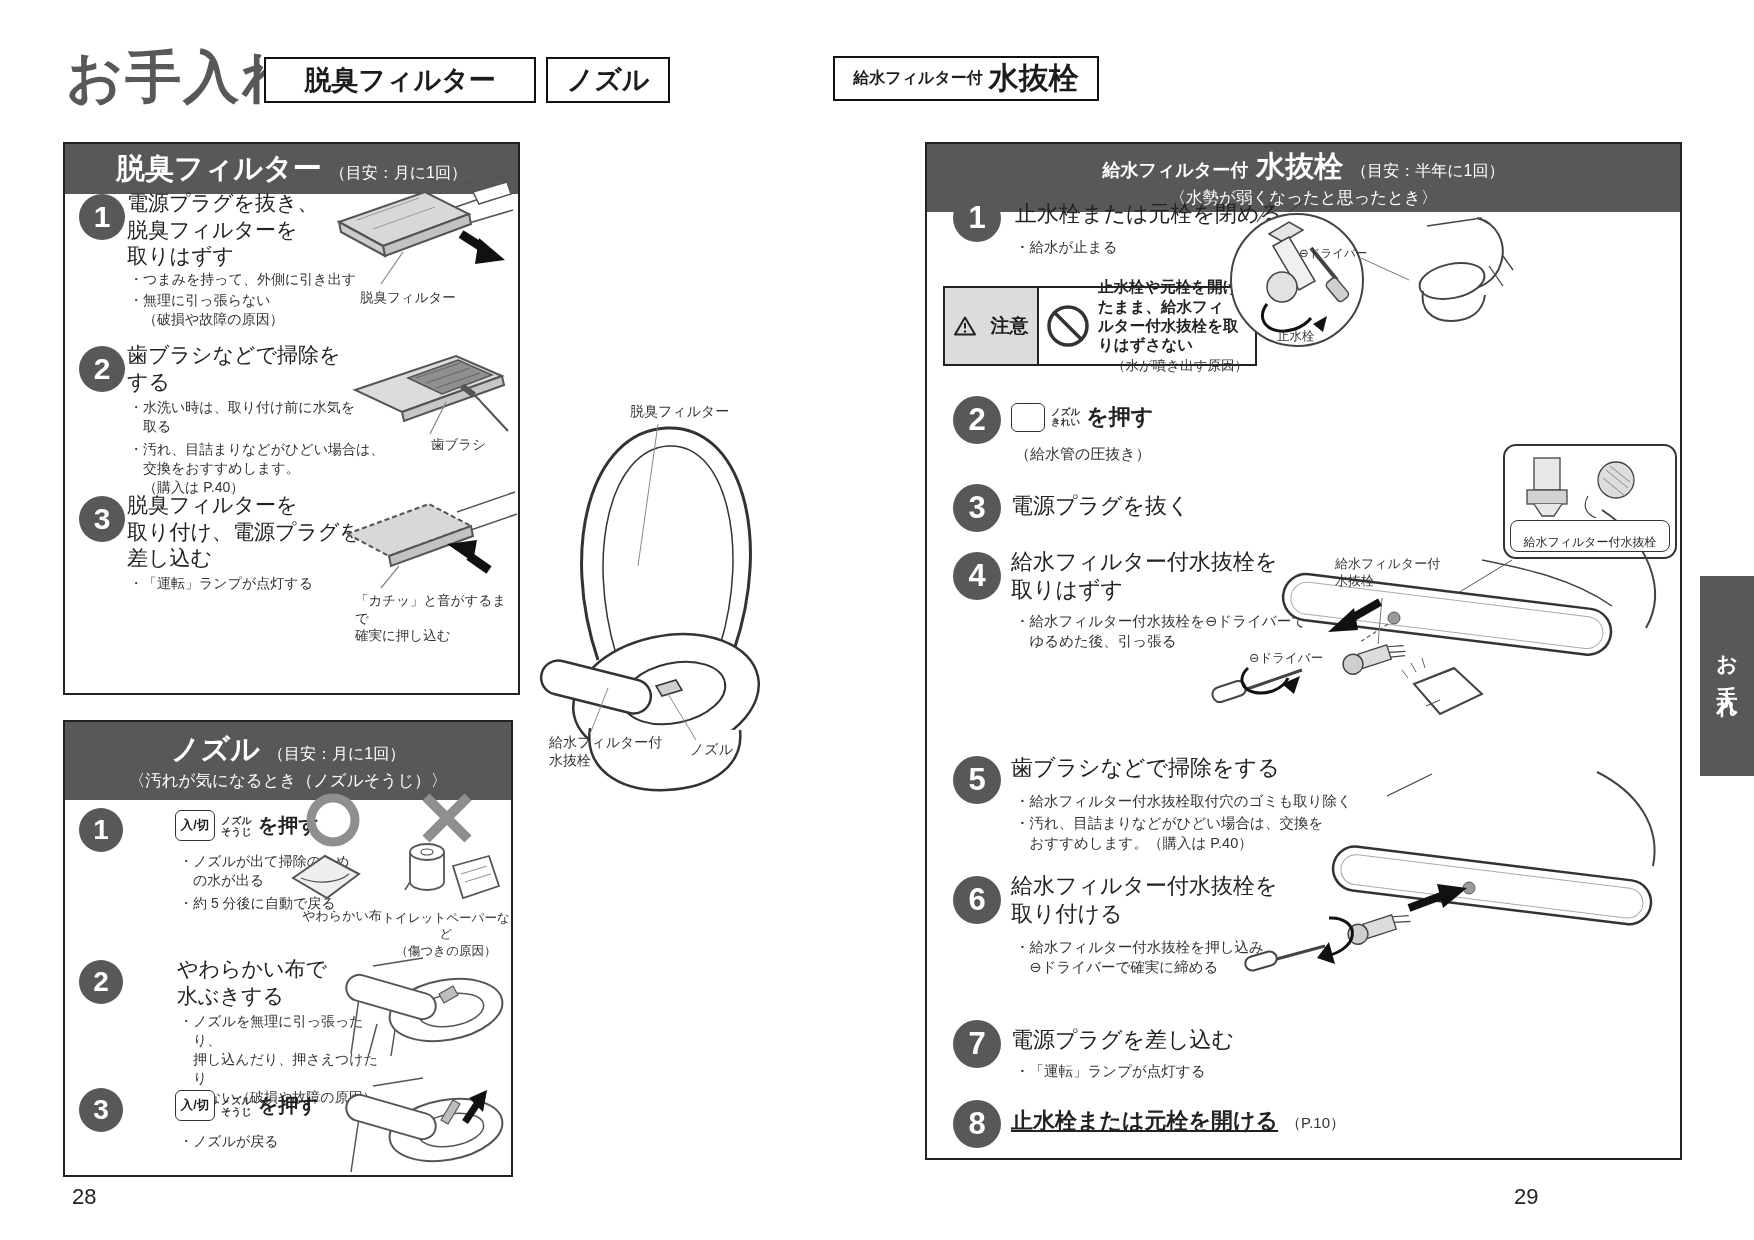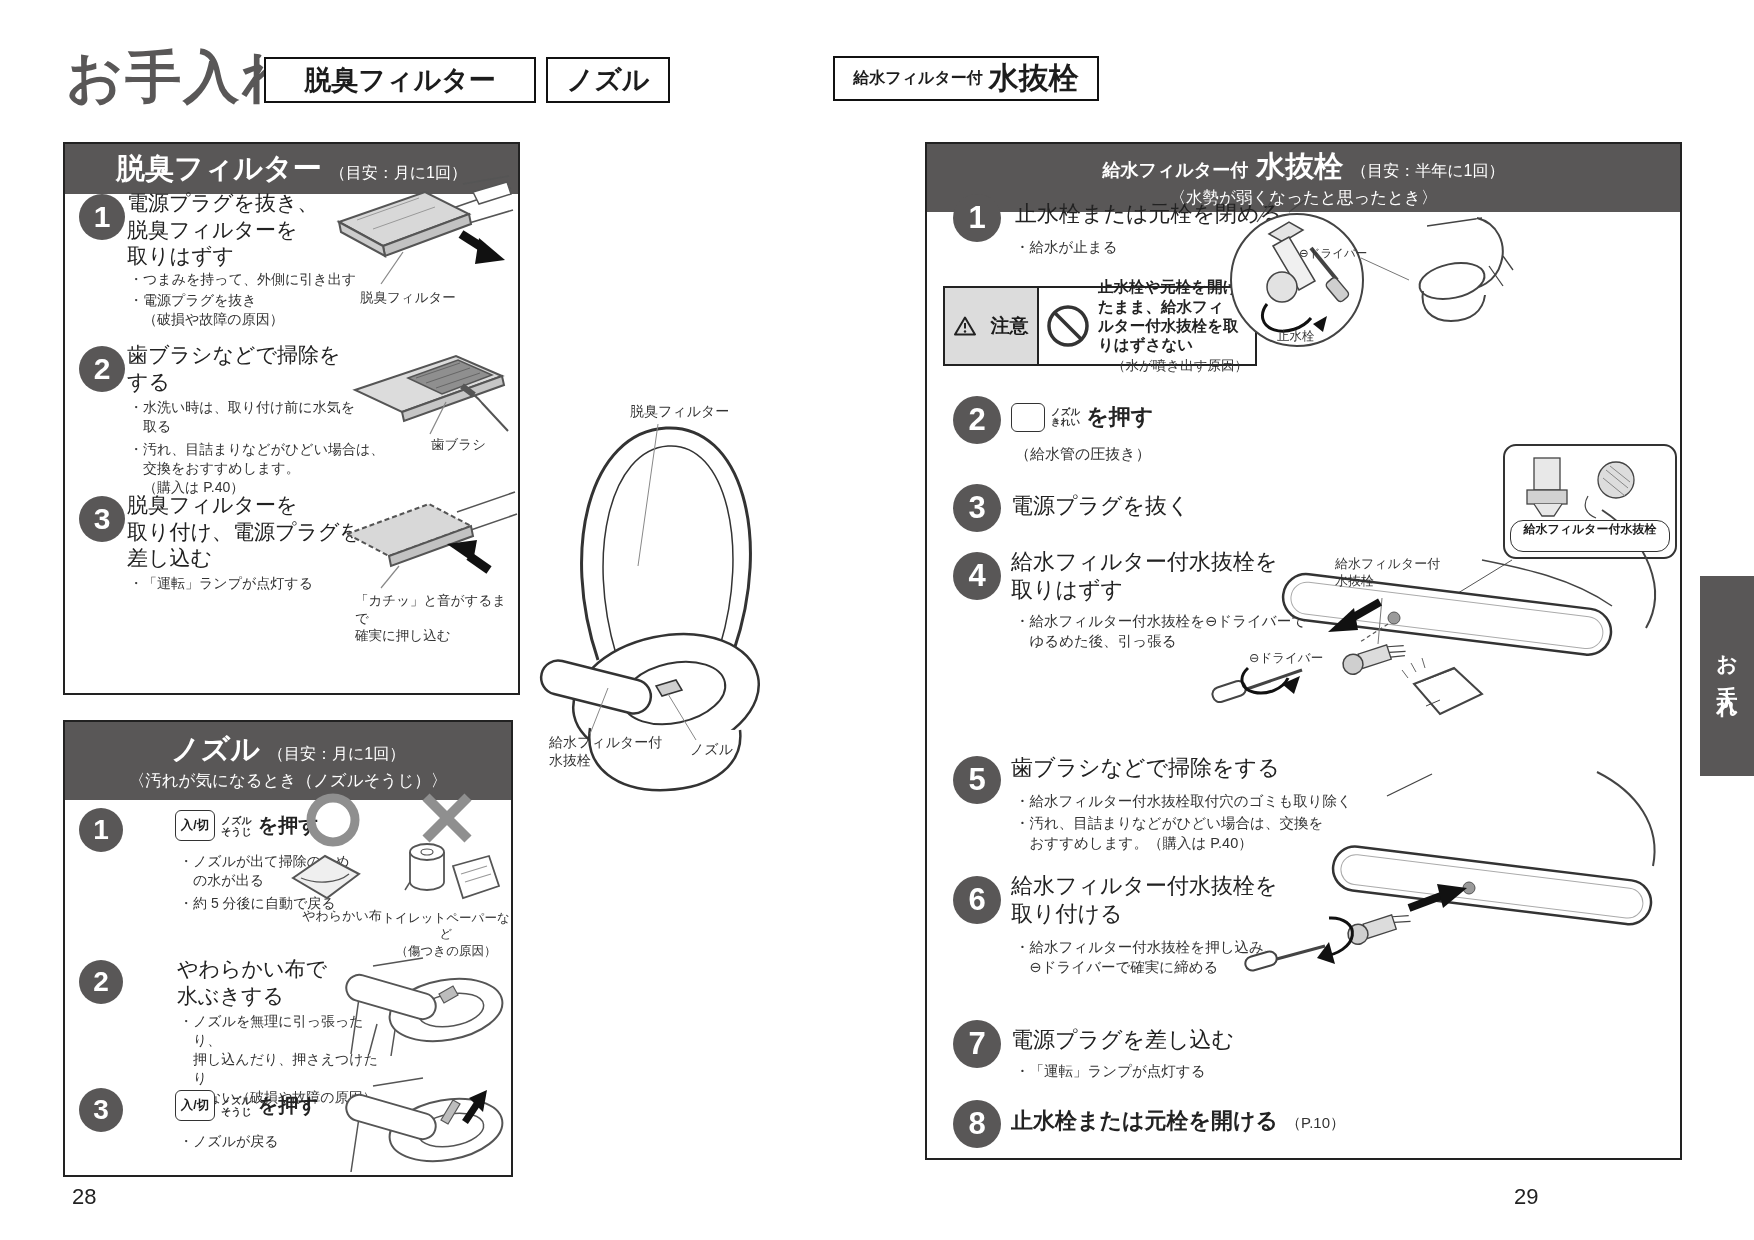--- a/index.html
+++ b/index.html
@@ -44,21 +44,21 @@
         <span style="font-size:29px;font-weight:bold;">脱臭フィルター</span>
         <span style="font-size:16px;">（目安：月に1回）</span>
       </div>
     </div>
 
     <div class="circ" style="left:14px;top:50px;width:46px;height:46px;font-size:30px;">1</div>
     <div class="t" style="left:62px;top:46px;font-size:21px;">電源プラグを抜き、
 脱臭フィルターを
 取りはずす</div>
     <div class="b" style="left:64px;top:126px;width:275px;font-size:14px;">・つまみを持って、外側に引き出す</div>
-    <div class="b" style="left:64px;top:147px;width:275px;font-size:14px;">・電源プラグを抜き
+    <div class="b" style="left:64px;top:147px;width:275px;font-size:14px;">・無理に引っ張らない
 （破損や故障の原因）</div>
     <svg class="ill" style="left:268px;top:30px;" width="182" height="115" viewBox="0 0 182 115">
       <path d="M120 34 L178 14 M126 52 L180 36 M130 10 l46 -8" stroke="#555" stroke-width="1.5" fill="none"></path>
       <path d="M140 18 l34 -10 4 12 -32 10 z" fill="#fff" stroke="#555" stroke-width="1.5"></path>
       <polygon points="6,48 92,18 136,40 50,72" fill="#d8d8d8" stroke="#555" stroke-width="2"></polygon>
       <polygon points="50,72 136,40 138,50 52,82" fill="#c2c2c2" stroke="#555" stroke-width="2"></polygon>
       <polygon points="6,48 8,58 52,82 50,72" fill="#cccccc" stroke="#555" stroke-width="2"></polygon>
       <path d="M24 46 l62 -22 M40 55 l62 -22" stroke="#9a9a9a" stroke-width="1"></path>
       <line x1="128" y1="60" x2="150" y2="74" stroke="#111" stroke-width="9"></line>
       <polygon points="146,64 172,86 142,90" fill="#111"></polygon>
@@ -294,21 +294,21 @@
         <circle cx="170" cy="228" r="10" fill="#cfcfcf" stroke="#444" stroke-width="1.5"></circle>
       </g>
       <line x1="120" y1="240" x2="62" y2="260" stroke="#444" stroke-width="3"></line>
       <rect x="30" y="254" width="34" height="15" rx="7" transform="rotate(-18 47 261)" fill="#fff" stroke="#444" stroke-width="2"></rect>
       <path d="M66 238 a24 16 -15 1 0 40 10" fill="none" stroke="#111" stroke-width="3"></path>
       <polygon points="100,254 118,246 112,264" fill="#111"></polygon>
       <polygon points="232,254 272,238 300,264 258,284" fill="#fff" stroke="#444" stroke-width="2"></polygon>
       <path d="M238 252 l34 -13 M244 276 l14 -6" stroke="#444" stroke-width="1"></path>
       <path d="M226 248 l-6 -8 M234 242 l-5 -9 M243 238 l-3 -10" stroke="#666" stroke-width="1"></path>
     </svg>
-    <div class="abs" style="left:583px;top:376px;width:160px;height:32px;border:1.8px solid #333;border-radius:13px;background:#fff;display:flex;align-items:flex-start;justify-content:center;font-weight:bold;">
+    <div class="abs" style="left:583px;top:376px;width:160px;height:32px;border:1.8px solid #333;border-radius:8px;background:#fff;display:flex;align-items:flex-end;justify-content:center;">
       <span style="font-size:12px;">給水フィルター付水抜栓</span>
     </div>
     <div class="cap" style="left:408px;top:412px;font-size:13px;">給水フィルター付
 水抜栓</div>
     <div class="cap" style="left:322px;top:506px;font-size:12.5px;">⊖ドライバー</div>
 
     <div class="circ" style="left:26px;top:612px;width:48px;height:48px;font-size:31px;">5</div>
     <div class="t" style="left:84px;top:610px;font-size:22px;">歯ブラシなどで掃除をする</div>
     <div class="b" style="left:88px;top:648px;width:360px;font-size:14.5px;">・給水フィルター付水抜栓取付穴のゴミも取り除く</div>
     <div class="b" style="left:88px;top:670px;width:340px;font-size:14.5px;">・汚れ、目詰まりなどがひどい場合は、交換を
@@ -340,21 +340,21 @@
       <path d="M92 152 a22 15 -15 1 1 -6 38" fill="none" stroke="#111" stroke-width="3"></path>
       <polygon points="80,192 98,198 92,176" fill="#111"></polygon>
     </svg>
 
     <div class="circ" style="left:26px;top:876px;width:48px;height:48px;font-size:31px;">7</div>
     <div class="t" style="left:84px;top:882px;font-size:22px;">電源プラグを差し込む</div>
     <div class="b" style="left:88px;top:918px;width:280px;font-size:14.5px;">・「運転」ランプが点灯する</div>
 
     <div class="circ" style="left:26px;top:956px;width:48px;height:48px;font-size:31px;">8</div>
     <div class="abs" style="left:84px;top:962px;display:flex;align-items:baseline;gap:8px;">
-      <span style="font-size:22px;font-weight:bold;color:#222;">止水栓または元栓を開ける</span>
+      <span style="font-size:22px;font-weight:bold;color:#222;text-decoration:underline;">止水栓または元栓を開ける</span>
       <span style="font-size:15px;color:#333;">（P.10）</span>
     </div>
   </div>
 
   <div class="abs" style="left:1700px;top:576px;width:54px;height:200px;background:#595757;color:#fff;display:flex;align-items:center;justify-content:center;">
     <span style="writing-mode:vertical-rl;font-size:21px;font-weight:bold;letter-spacing:6px;">お手入れ</span>
   </div>
 
   <div class="abs" style="left:24px;top:1184px;font-size:22px;color:#222;margin-left:48px;">28</div>
   <div class="abs" style="left:1514px;top:1184px;font-size:22px;color:#222;">29</div>

